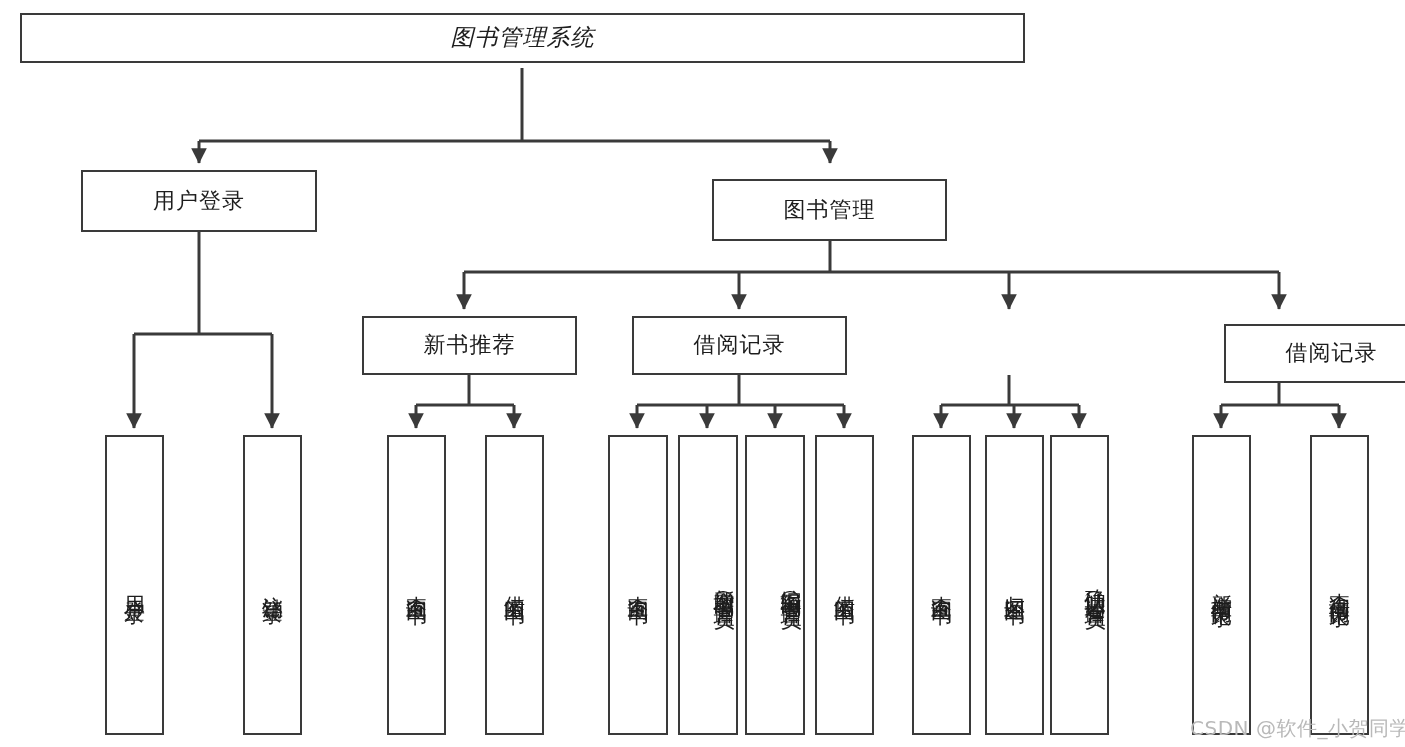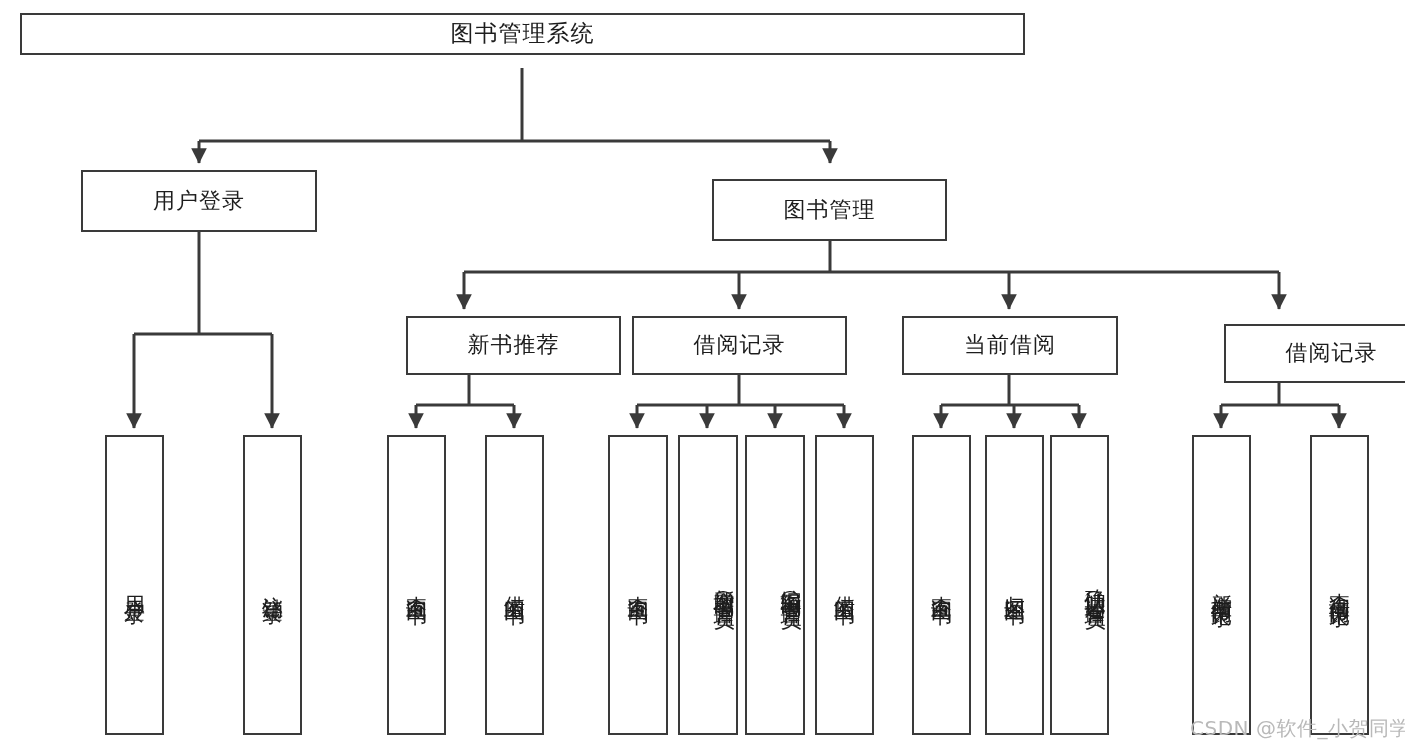--- a/index.html
+++ b/index.html
@@ -120,39 +120,36 @@
       <path d="M 1014 405 L 1014 428" marker-end="url(#arrow)"></path>
       <path d="M 1079 405 L 1079 428" marker-end="url(#arrow)"></path>
 
       <path d="M 1279 375 L 1279 405"></path>
       <path d="M 1221 405 L 1339 405"></path>
       <path d="M 1221 405 L 1221 428" marker-end="url(#arrow)"></path>
       <path d="M 1339 405 L 1339 428" marker-end="url(#arrow)"></path>
     </g>
   </svg>
 
-  <div class="node h root" style="left:20px; top:13px; width:1005px; height:42px;">
+  <div class="node h root" style="left:20px; top:13px; width:1005px; height:50px;font-style:italic;">
     <span>图书管理系统</span>
   </div>
 
   <div class="node h" style="left:81px; top:170px; width:236px; height:62px;">
     <span>用户登录</span>
   </div>
   <div class="node h" style="left:712px; top:170px; width:235px; height:62px;margin-top:9px;">
     <span>图书管理</span>
   </div>
 
-  <div class="node h" style="left:362px; top:316px; width:215px; height:59px;margin-left:44px;">
+  <div class="node h" style="left:362px; top:316px; width:215px; height:59px;">
     <span>新书推荐</span>
   </div>
   <div class="node h" style="left:632px; top:316px; width:215px; height:59px;">
     <span>借阅记录</span>
-  </div>
-  <div class="node h" style="left:902px; top:316px; width:216px; height:59px;">
-    <span>当前借阅</span>
   </div>
   <div class="node h" style="left:1224px; top:316px; width:215px; height:59px;margin-top:8px;">
     <span>借阅记录</span>
   </div>
 
   <div class="node v" style="left:105px; top:435px; width:59px; height:300px; align-items:center;">
     <span class="vlabel">用户登录</span>
   </div>
   <div class="node v" style="left:243px; top:435px; width:59px; height:300px; align-items:center;">
     <span class="vlabel">注销登录</span>

